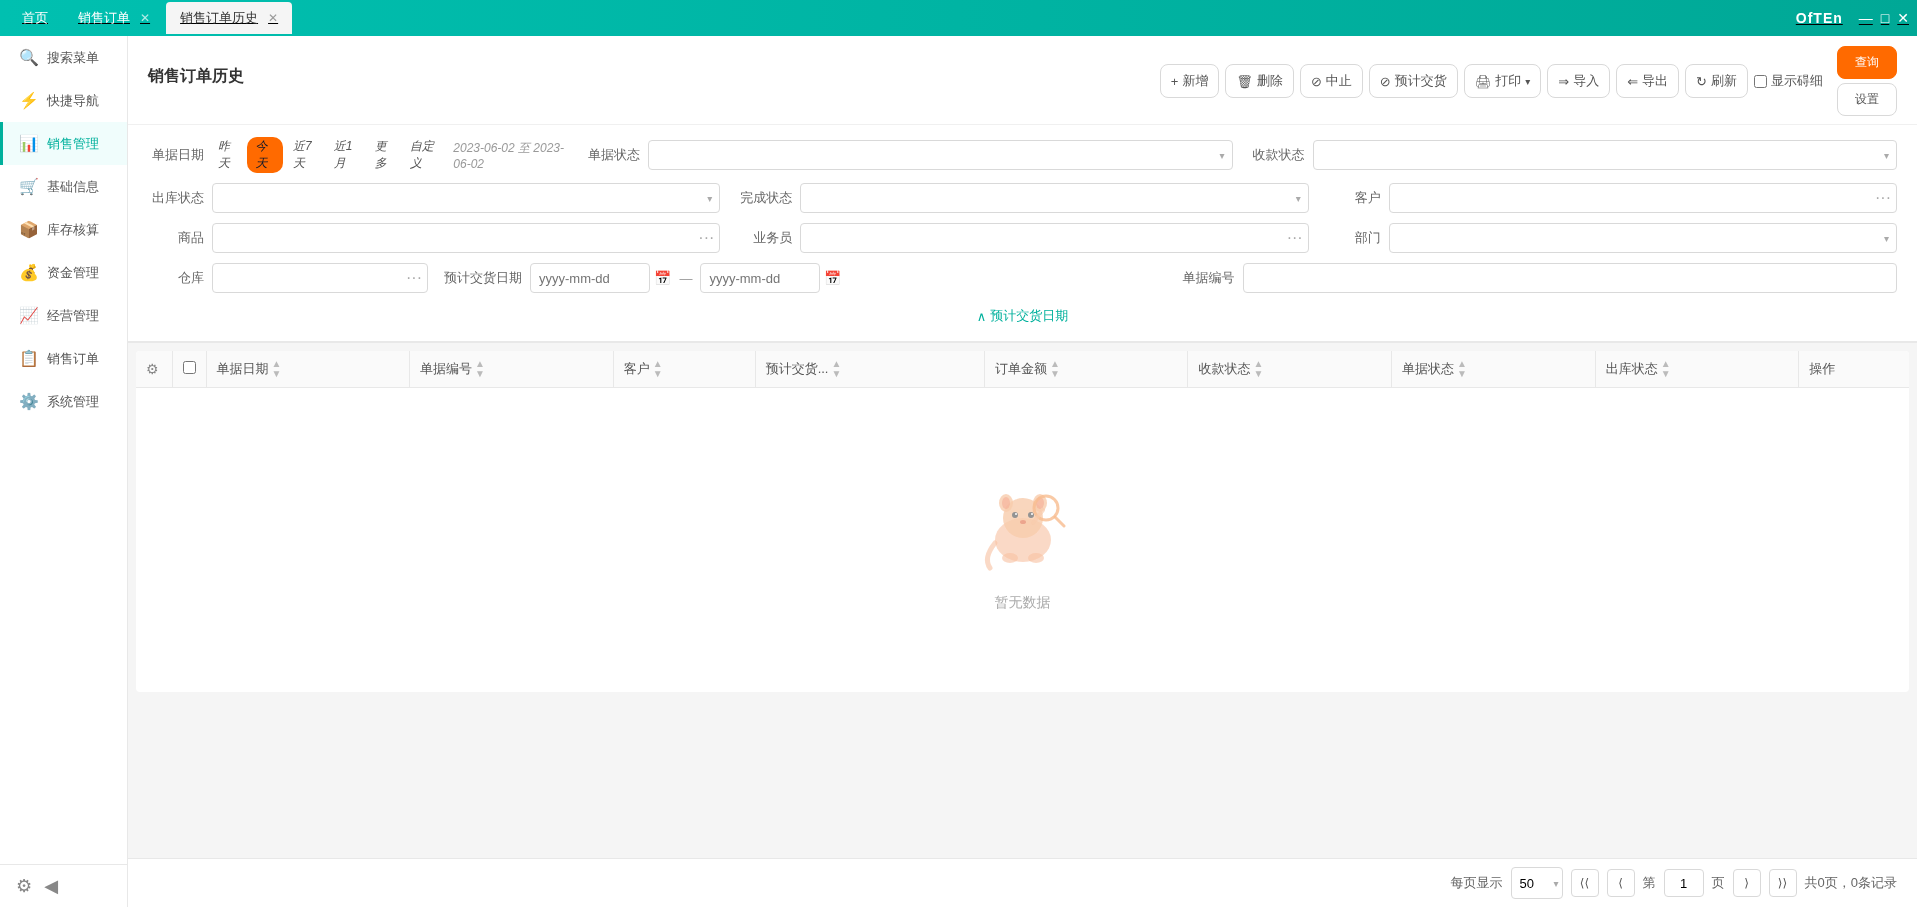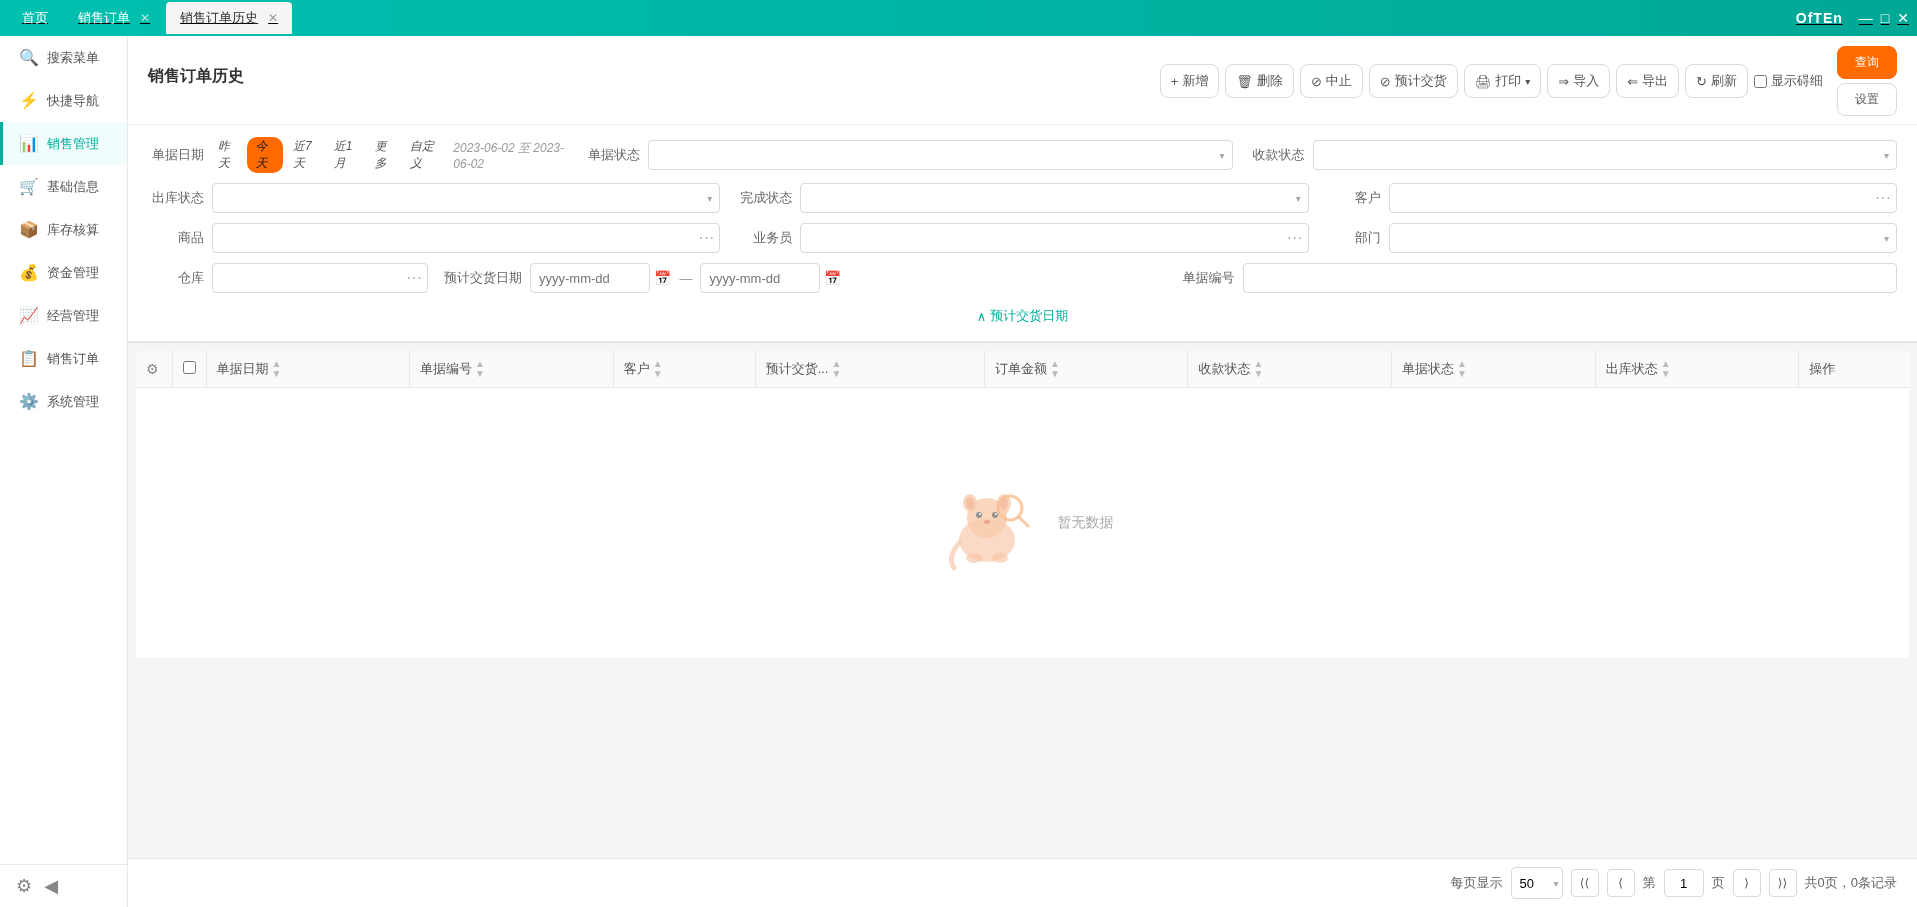--- a/index.html
+++ b/index.html
@@ -275,20 +275,21 @@
       font-size: 13px;
     }
     .th-sort { display: flex; align-items: center; gap: 3px; cursor: pointer; }
     .sort-icon { font-size: 10px; color: #bbb; display: flex; flex-direction: column; line-height: 1; }
     .th-gear { font-size: 14px; color: #888; cursor: pointer; }
     .th-checkbox { width: 32px; text-align: center; }
 
     
     .empty-state {
       display: flex;
+      flex-direction: column;
       align-items: center;
       justify-content: center;
       padding: 80px 0;
       gap: 16px;
     }
     .empty-text { color: #aaa; font-size: 14px; }
 
     
     .pagination-bar {
       background: #fff;

